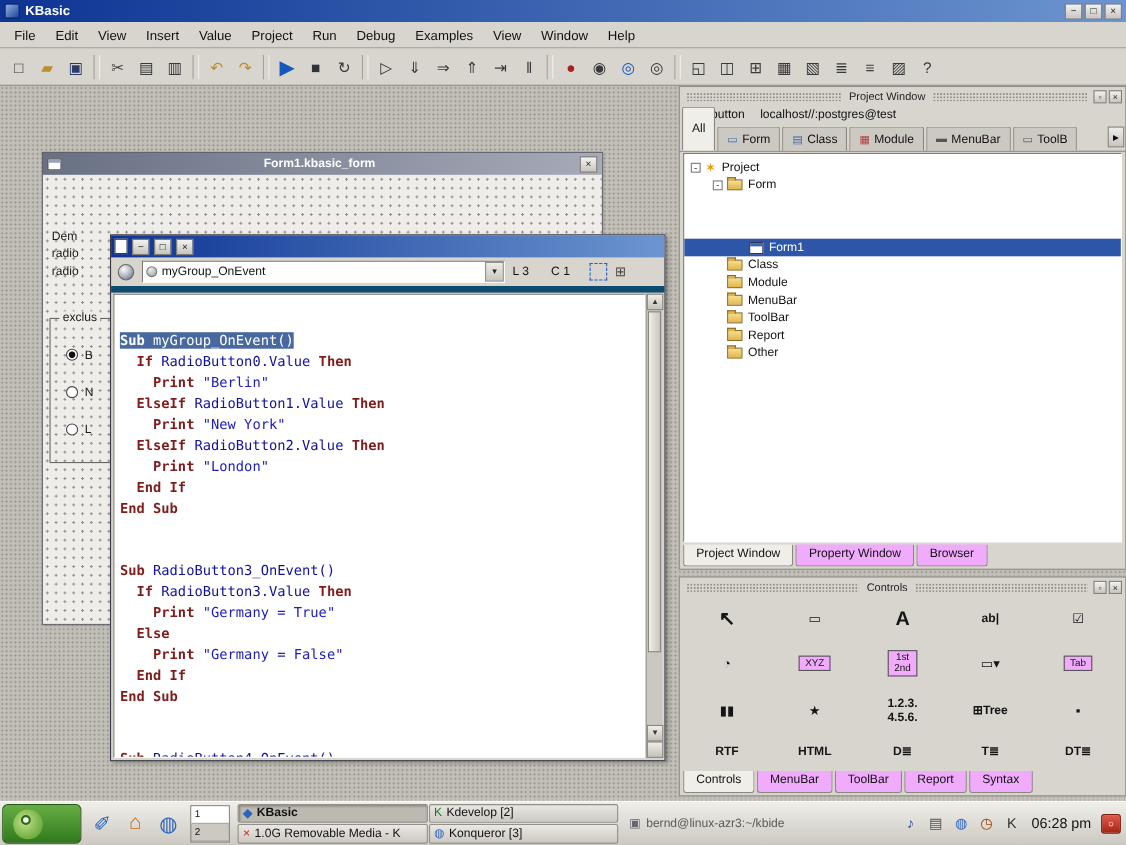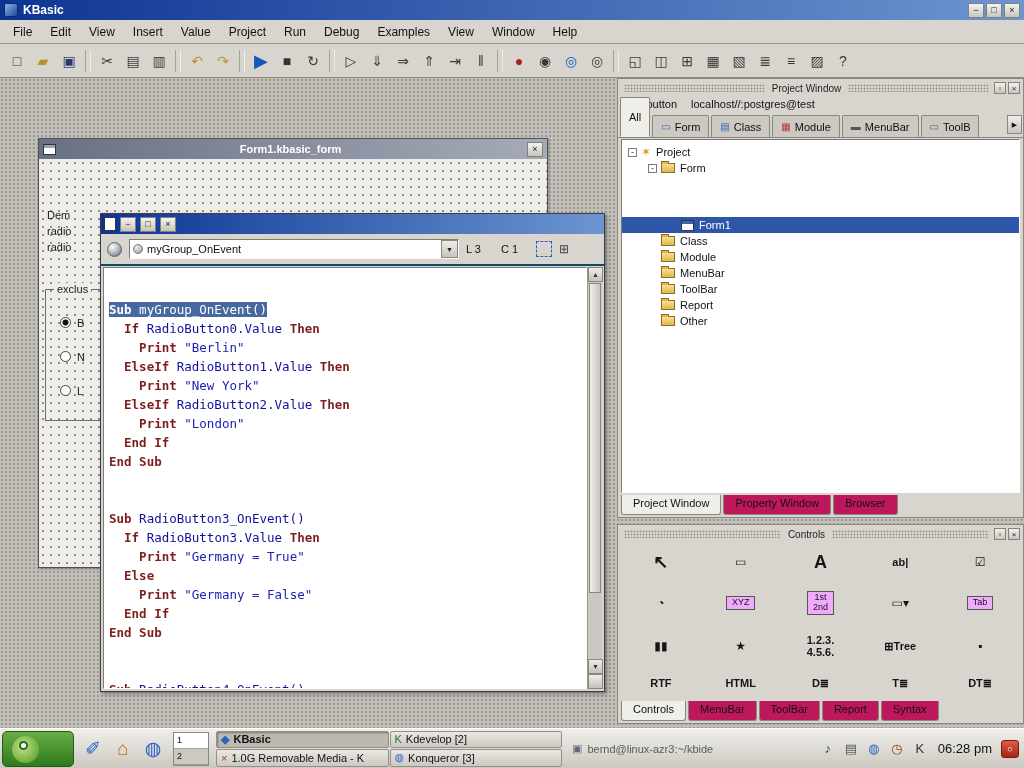--- a/index.html
+++ b/index.html
@@ -47,21 +47,21 @@
   .radio-circle.checked { background:radial-gradient(circle at 50% 50%, #111 2.6px, #fff 3.4px); }
   .radio-label { font-size:11px; color:#1a1a1a; }
 
   
   .code-window { position:absolute; left:100px; top:135px; width:505px; height:479px;
     border:1px solid #3c3c48; background:#d8d5ce; z-index:5; box-shadow:2px 2px 4px rgba(0,0,0,.35); }
   .code-titlebar { height:20px; background:linear-gradient(to right,#0d3493,#6c95d0); display:flex;
     align-items:center; padding:0 3px; color:#fff; gap:2px; }
   .code-titlebar .title { flex:1; text-align:center; font-weight:bold; font-size:11px; }
   .doc-icon { width:12px; height:14px; background:#fff; border:1px solid #334; }
-  .codebar { height:32px; display:flex; align-items:center; padding:0 6px; gap:7px; border-bottom:2px solid #0c4a6e; }
+  .codebar { height:32px; display:flex; align-items:center; padding:0 6px; gap:7px; border-bottom:6px solid #0c4a6e; }
   .sphere { width:15px; height:15px; border-radius:50%; border:1px solid #666;
     background:radial-gradient(circle at 35% 30%, #fdfdfd, #a8aeba 55%, #596070); }
   .combo { width:330px; height:20px; background:#fff; border:1px solid; border-color:#7f7c76 #fdfcfa #fdfcfa #7f7c76;
     display:flex; align-items:center; padding-left:3px; gap:4px; }
   .combo-dot { width:10px; height:10px; border-radius:50%; background:radial-gradient(circle at 35% 30%,#eee,#999); border:1px solid #777; }
   .combo-text { flex:1; font-size:11px; color:#111; }
   .combo-arrow { width:17px; height:18px; background:linear-gradient(#efede9,#c8c5be); border:1px solid #8a877f;
     font-size:7px; display:flex; align-items:center; justify-content:center; color:#222; }
   .lc-label { font-size:11px; color:#111; width:28px; }
   .dash-icon { width:16px; height:16px; border:1.5px dashed #2a62c0; }
@@ -107,21 +107,21 @@
     text-align:center; margin-right:4px; color:#333; flex:0 0 9px; }
   .exp-spacer { width:13px; flex:0 0 13px; }
   .ticon { margin-right:5px; }
   .ticon.star { color:#e09a10; font-size:12px; }
   .ticon.folder { width:14px; height:10px; background:linear-gradient(#f7df8e,#e2b64c); border:1px solid #8a6d2a; position:relative; }
   .ticon.folder::before { content:""; position:absolute; left:-1px; top:-3px; width:6px; height:2px;
     background:#e2b64c; border:1px solid #8a6d2a; border-bottom:none; }
   .ticon.form { width:13px; height:11px; background:#fff; border:1px solid #334; position:relative; }
   .ticon.form::before { content:""; position:absolute; left:0; top:0; right:0; height:3px; background:#3a66b0; }
   .btabs { position:absolute; left:3px; bottom:2px; height:20px; display:flex; }
-  .btab { font-size:11px; padding:2px 11px; background:#be185d; border:1px solid #8a877f; border-top:none;
+  .btab { font-size:11px; padding:2px 11px; background:#f0abfc; border:1px solid #8a877f; border-top:none;
     margin-right:2px; border-radius:0 0 3px 3px; color:#111; }
   .btab.active { background:#f0eee9; }
 
   .ctrl-grid { position:absolute; top:18px; left:3px; right:3px; bottom:24px; display:grid;
     grid-template-columns:repeat(5,1fr); align-items:center; justify-items:center; }
   .ctrl-item { font-size:12px; color:#151515; text-align:center; white-space:pre-line; line-height:1.1; }
   .ctrl-item.big { font-size:18px; font-weight:bold; }
   .ctrl-item.boxed { border:1px solid #555; padding:1px 5px; font-size:9px; background:#f0abfc; }
   .ctrl-item.bold { font-weight:bold; font-size:11px; }
 

